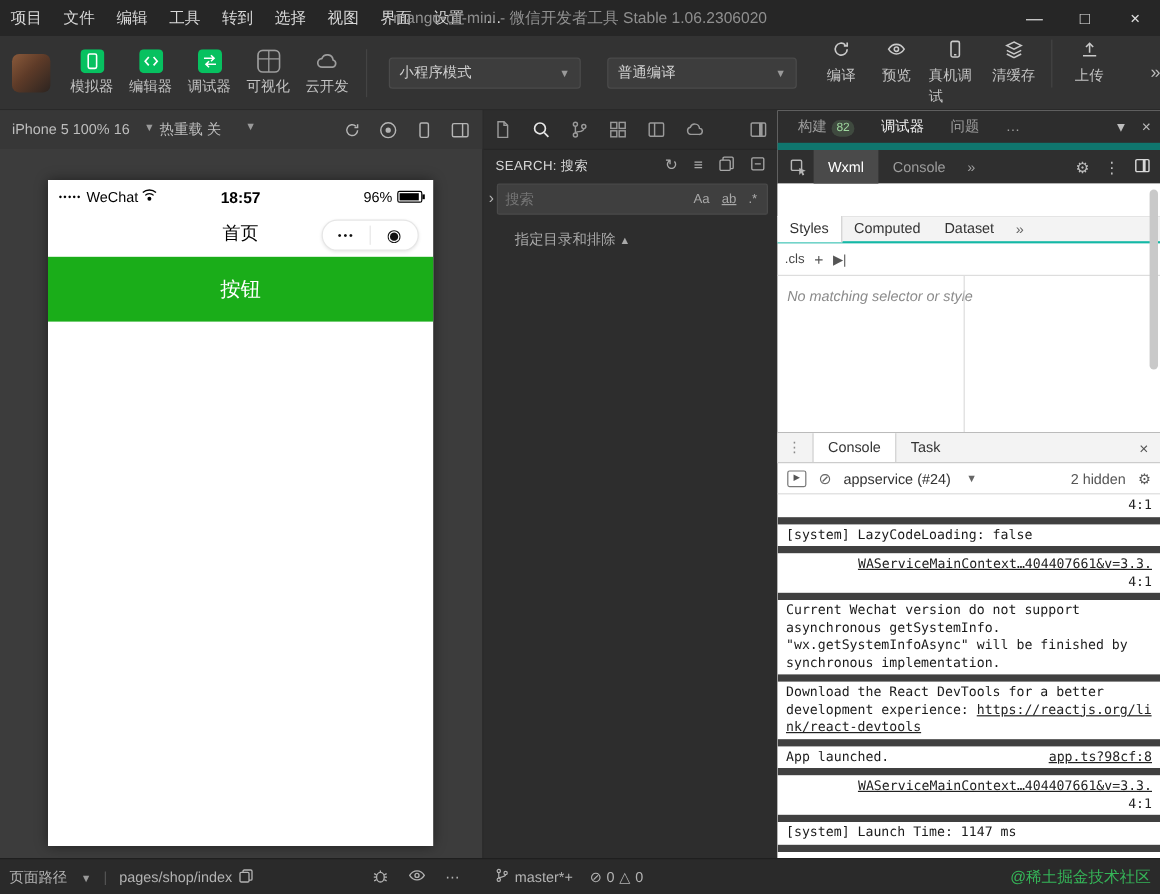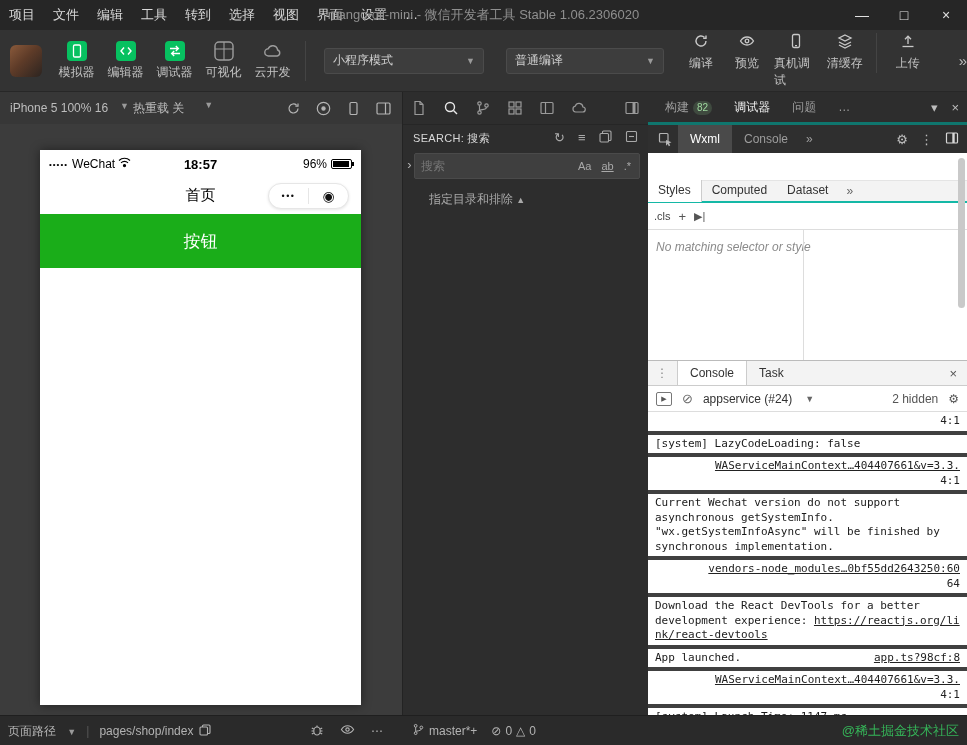--- a/index.html
+++ b/index.html
@@ -82,21 +82,21 @@
   .search-box { flex:1; height:26px; background:#3f3f3f; border:1px solid #4a4a4a; border-radius:2px;
                 display:flex; align-items:center; padding:0 6px; }
   .search-input { flex:1; background:transparent; border:none; outline:none; color:#cfcfcf;
                   font-size:12px; font-family:"Liberation Sans",sans-serif; min-width:0; }
   .search-opts { display:flex; gap:6px; color:#a9a9a9; font-size:11px; }
   .search-opt { padding:1px 2px; border-radius:2px; }
   .dir-option { color:#a9a9a9; font-size:12px; padding:12px 0 0 26px; }
 
   .right-panel { position:absolute; left:648px; top:0; width:319px; height:623px; background:#fff; }
   .rp-tabs { height:33px; background:#2d2d2d; display:flex; align-items:center;
-             color:#9d9d9d; font-size:12px; padding:0 8px; gap:4px; border-bottom:3px solid #0f766e;text-align:right; }
+             color:#9d9d9d; font-size:12px; padding:0 8px; gap:4px; border-bottom:6px solid #0f766e;text-align:right; }
   .rp-tab { padding:0 9px; height:33px; line-height:33px; }
   .rp-tab.active { color:#f0f0f0; }
   .rp-badge { display:inline-block; margin-left:4px; padding:0 4px; border-radius:7px;
               background:#3f4a3f; color:#9fd89f; font-size:10px; line-height:14px; }
   .rp-right { margin-left:auto; display:flex; gap:14px; color:#bdbdbd; font-size:13px; align-items:center; }
 
   .panel-tabs { height:28px; background:#2f2f2f; display:flex; align-items:center; padding:0 4px;
                 color:#9d9d9d; font-size:12px; }
   .inspect-btn { width:26px; display:flex; justify-content:center; }
   .ptab { padding:0 12px; height:28px; line-height:28px; }
@@ -138,21 +138,21 @@
   .console-close { margin-left:auto; padding:0 10px; color:#555; font-size:13px; }
   .console-toolbar { height:26px; border-bottom:1px solid #ddd; display:flex; align-items:center;
                      gap:10px; padding:0 8px; font-size:12px; color:#444; flex:none; }
   .play-box { width:16px; height:14px; border:1px solid #777; border-radius:2px; font-size:7px;
               line-height:12px; text-align:center; color:#555; }
   .clear-icon { font-size:13px; color:#666; }
   .context-select { display:flex; align-items:center; gap:5px; color:#333; }
   .ct-right { margin-left:auto; display:flex; align-items:center; gap:10px; color:#555; }
   .console-messages { flex:1; overflow:hidden; font-family:"DejaVu Sans Mono",monospace;
                       font-size:11px; line-height:1.32; color:#1a1a1a; position:relative; }
-  .cmsg { border-bottom:4px solid #404040; padding:2px 7px; }
+  .cmsg { border-bottom:6px solid #404040; padding:2px 7px; }
   .cmsg .ctext { white-space:pre-wrap; word-break:break-word; }
   .csrc { display:block; text-align:right; text-decoration:underline; color:#222;
           word-break:break-all; }
   .cloc { display:block; text-align:right; color:#222; }
   .cmsg.split { display:flex; justify-content:space-between; gap:8px; }
   .csrc-inline { text-decoration:underline; color:#222; white-space:nowrap; }
   .clink { text-decoration:underline; color:#222; word-break:break-all; }
   .console-prompt { padding:3px 7px; color:#2b6fe3; font-weight:bold; }
 
   
@@ -533,24 +533,20 @@
             <span class="ctext">[system] LazyCodeLoading: false</span>
           </div>
           <div class="cmsg">
             <span class="csrc">WAServiceMainContext…404407661&amp;v=3.3.</span>
             <span class="cloc">4:1</span>
           </div>
           <div class="cmsg">
             <span class="ctext">Current Wechat version do not support asynchronous getSystemInfo. "wx.getSystemInfoAsync" will be finished by synchronous implementation.</span>
           </div>
           <div class="cmsg">
-            <span class="csrc">vendors-node_modules…0bf55dd2643250:60</span>
-            <span class="cloc">64</span>
-          </div>
-          <div class="cmsg">
             <span class="ctext">Download the React DevTools for a better development experience: </span><a class="clink">https://reactjs.org/link/react-devtools</a>
           </div>
           <div class="cmsg split">
             <span class="ctext">App launched.</span>
             <span class="csrc-inline">app.ts?98cf:8</span>
           </div>
           <div class="cmsg">
             <span class="csrc">WAServiceMainContext…404407661&amp;v=3.3.</span>
             <span class="cloc">4:1</span>
           </div>

